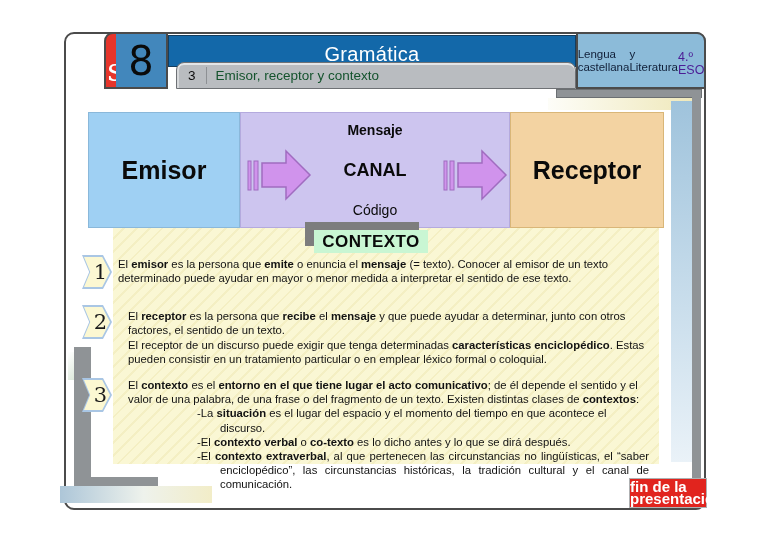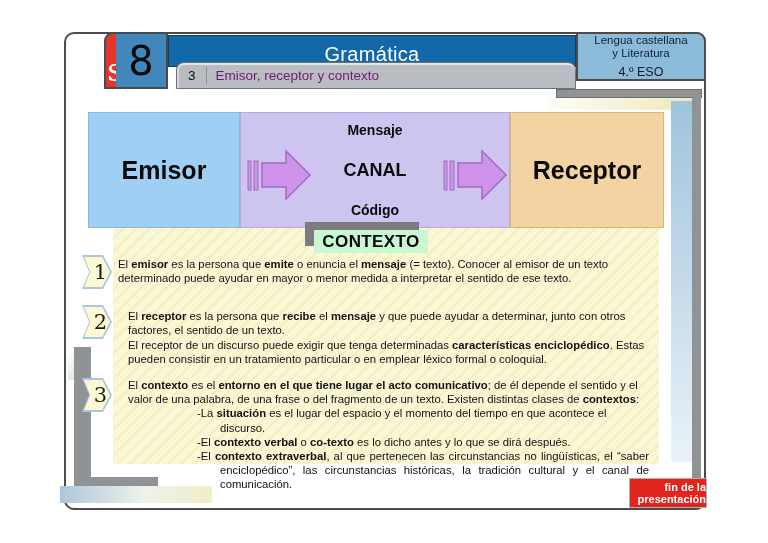--- a/index.html
+++ b/index.html
@@ -24,26 +24,26 @@
   .num-box span { font-family:"DejaVu Sans", sans-serif; font-size:40px; color:#0a0a0a; }
   .title-bar { left:168px; top:35px; width:408px; height:32px; background:var(--title-blue);
     border:1px solid #143d5e; display:flex; align-items:flex-end; justify-content:center; }
   .title-bar span { color:#fff; font-size:20px; letter-spacing:.3px; }
   .subtitle-bar { left:176px; top:62px; width:400px; height:27px; background:var(--bar-gray);
     border:1px solid #6e7175; border-radius:8px 8px 0 0;
     box-shadow: inset 0 2px 0 #e3e5e7, inset 2px 0 0 #d7d9db;
     display:flex; align-items:center; }
   .subtitle-bar .sec-num { margin-left:11px; font-size:13.5px; color:#0d0d0d; }
   .subtitle-bar .sec-div { width:1px; height:17px; background:#8d9094; margin:0 9px 0 10px; }
-  .subtitle-bar .sec-title { font-size:13.5px; color:#701a75; }
-  .subject-box { left:576px; top:32px; width:130px; height:49px; background:var(--subject-blue);
+  .subtitle-bar .sec-title { font-size:13.5px; color:#14532d; }
+  .subject-box { left:576px; top:32px; width:130px; height:57px; background:var(--subject-blue);
     border:2px solid var(--frame-gray); border-radius:0 9px 0 0;
-    display:flex; flex-direction:column; align-items:center; justify-content:center; }
+    display:flex; align-items:center; justify-content:center; }
   .subject-box .s-line { font-size:11.5px; line-height:13px; color:#101f38; }
-  .subject-box .s-grade { font-size:12.5px; line-height:13px; color:#0f172a; margin-top:6px; }
+  .subject-box .s-grade { font-size:12.5px; line-height:13px; color:#4c1d95; margin-top:6px; }
 
   
   .deco-tr-h-gray { left:556px; top:89px; width:146px; height:9px; background:var(--decor-gray); border:1px solid #6b6f72; }
   .deco-tr-h-grad { left:548px; top:98px; width:146px; height:12px; background:linear-gradient(90deg,#fdfdf8,#efe8ba); }
   .deco-tr-v-blue { left:671px; top:101px; width:21px; height:361px; background:linear-gradient(#9fc3dc,#eaf2f8); }
   .deco-tr-v-gray { left:692px; top:95px; width:9px; height:386px; background:var(--decor-gray); }
   .deco-bl-v-gray { left:74px; top:347px; width:17px; height:147px; background:var(--decor-gray); }
   .deco-bl-sq     { left:68px; top:352px; width:22px; height:28px; background:linear-gradient(135deg,#ffffff,#cfe0cc); }
   .deco-bl-h-gray { left:74px; top:477px; width:84px; height:17px; background:var(--decor-gray); }
   .deco-bl-h-grad { left:60px; top:486px; width:152px; height:17px; background:linear-gradient(90deg,#adc6d8,#eef2ec 55%,#f2edc8); }
@@ -53,21 +53,21 @@
     background: repeating-linear-gradient(135deg, var(--panel-yellow) 0 7px, #f4efc3 7px 9px); }
 
   
   .box { display:flex; align-items:center; justify-content:center; }
   .emisor-box { left:88px; top:112px; width:152px; height:116px; background:var(--emisor-blue); border:1px solid #8ab8da; }
   .canal-box  { left:240px; top:112px; width:270px; height:116px; background:var(--canal-purple); border:1px solid #b4aade; }
   .receptor-box { left:510px; top:112px; width:154px; height:116px; background:var(--receptor-orange); border:1px solid #d9b678; }
   .box-label-lg { font-size:25px; font-weight:bold; color:#0a0a0a; }
   .canal-top { position:absolute; top:9px; left:0; width:100%; text-align:center; font-size:14px; font-weight:bold; color:#0a0a0a; }
   .canal-mid { font-size:18px; font-weight:bold; color:#0a0a0a; }
-  .canal-bottom { position:absolute; bottom:9px; left:0; width:100%; text-align:center; font-size:14px; font-weight:bold; color:#0a0a0a; }
+  .canal-bottom { position:absolute; bottom:9px; left:0; width:100%; text-align:center; font-size:14px; font-weight:normal; color:#0a0a0a; }
   .arrow-1 { left:246px; top:146px; }
   .arrow-2 { left:442px; top:146px; }
 
   
   .contexto-shadow { left:305px; top:222px; width:114px; height:24px; background:#7d7d7d; }
   .contexto-box { left:314px; top:230px; width:114px; height:23px; background:var(--contexto-green);
     display:flex; align-items:center; justify-content:center; }
   .contexto-box span { font-size:17px; font-weight:bold; letter-spacing:.4px; color:#0a0a0a; }
 
   
@@ -86,22 +86,22 @@
   .para { width:521px; font-size:11.3px; line-height:14.2px; color:#121212; }
   .p1  { left:118px; top:257px; }
   .p2  { left:128px; top:309px; }
   .p2b { left:128px; top:338px; }
   .p3  { left:128px; top:378px; }
   .bullet { margin-left:92px; text-indent:-23px; }
   .bullet-justify { text-align: justify; }
 
   
   .end-button { left:629px; top:478px; width:78px; height:30px; background:var(--button-red);
-    border:1px solid #aeb0b2; color:#fff; font-size:11px; font-weight:bold; line-height:12.5px;
-    display:flex; flex-direction:column; align-items:flex-end; justify-content:center; cursor:pointer; }
+    border:1px solid #aeb0b2; color:#fff; font-size:15px; font-weight:bold; line-height:12.5px;
+    display:flex; flex-direction:column; align-items:flex-start; justify-content:center; cursor:pointer; }
 </style>
 </head>
 <body>
 
 <div class="stage">
 
   <div class="abs slide-frame"></div>
 
   <div class="abs deco-tr-h-gray"></div>
   <div class="abs deco-tr-h-grad"></div>

